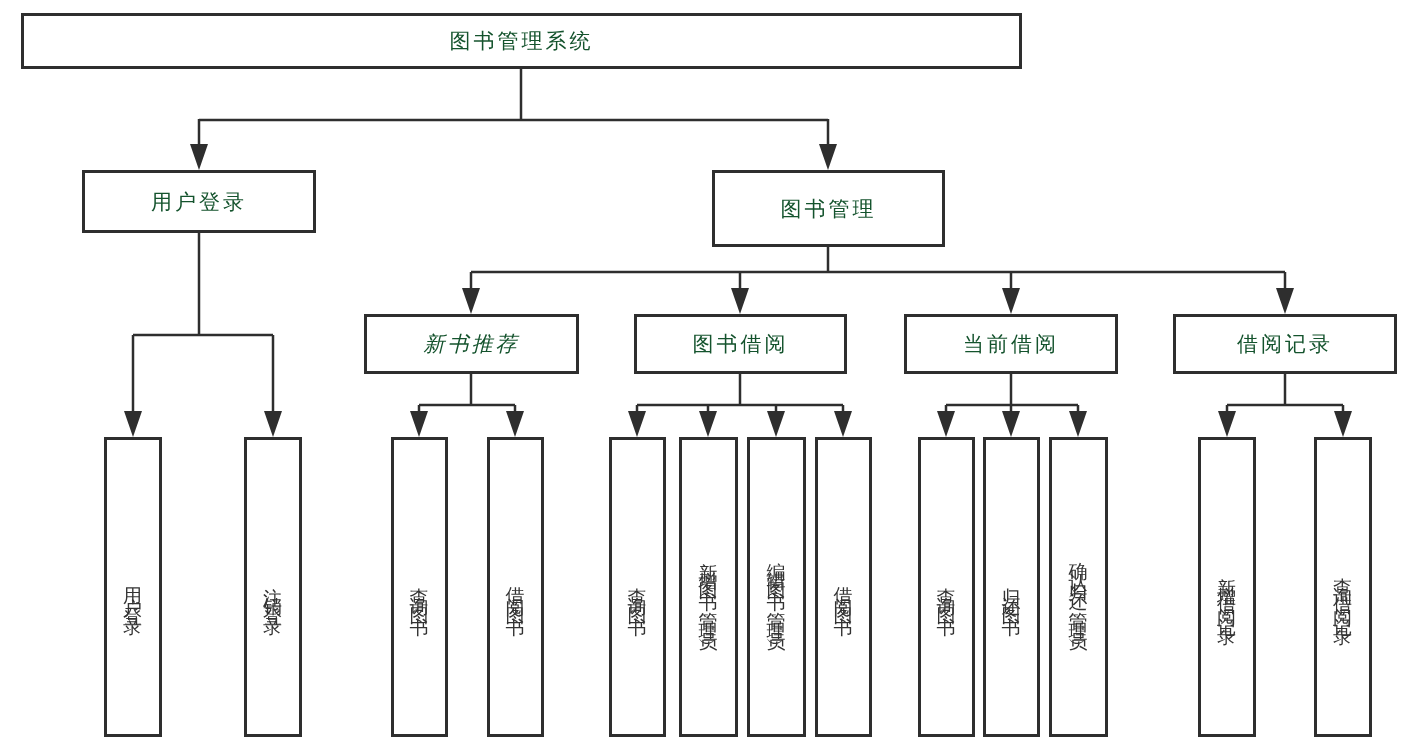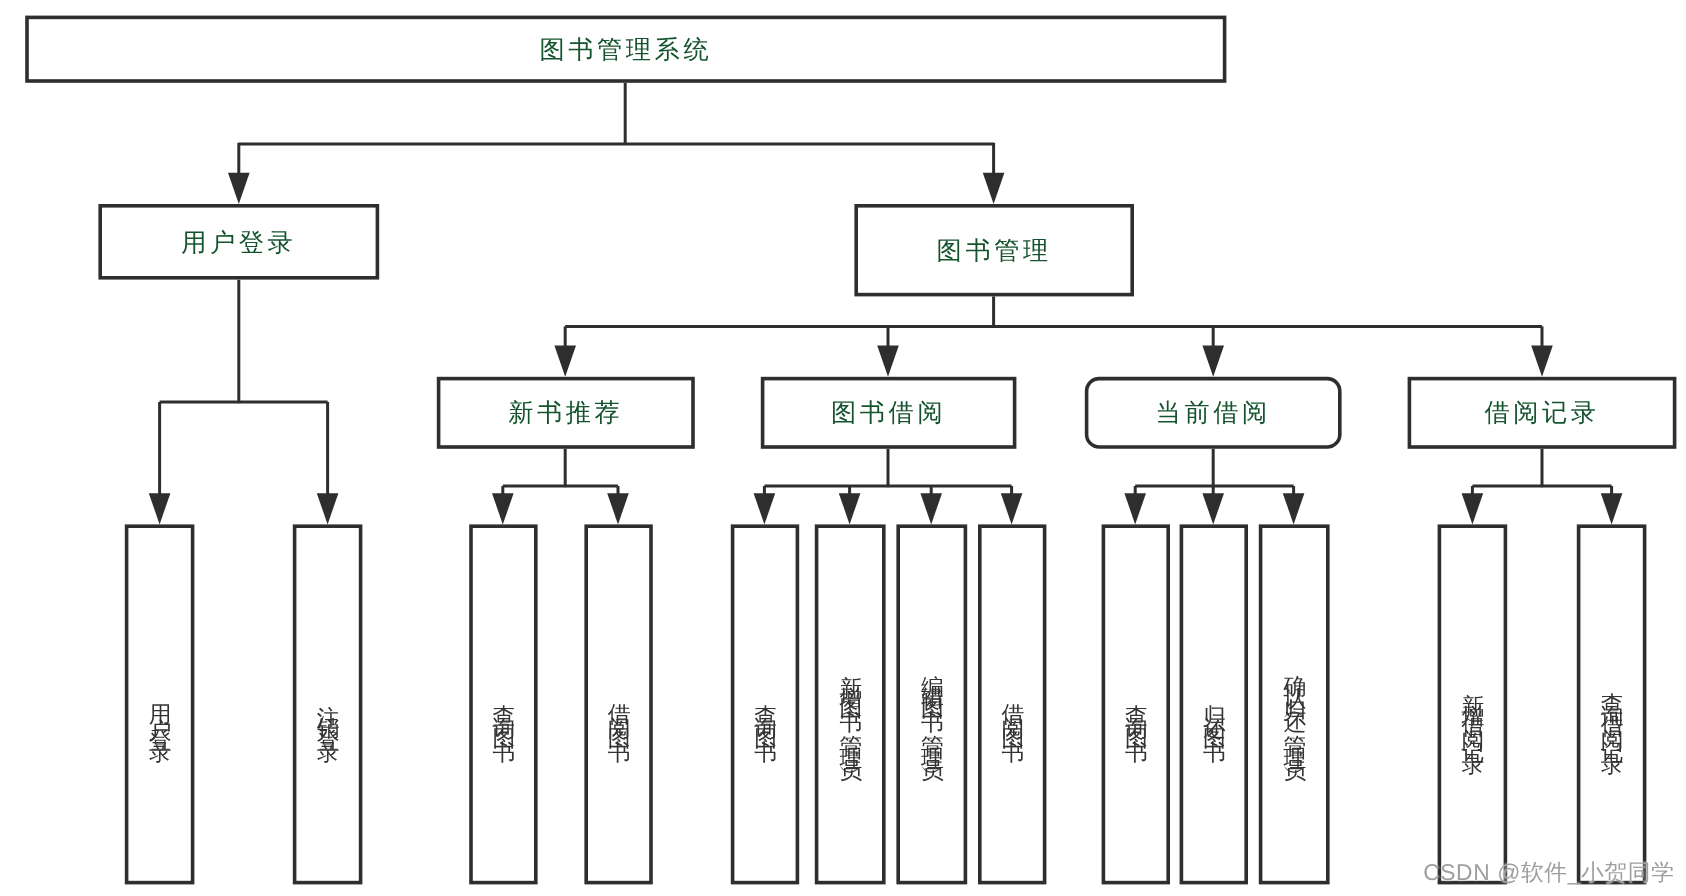--- a/index.html
+++ b/index.html
@@ -104,27 +104,27 @@
     <span>图书管理系统</span>
   </div>
 
   <div class="node" style="left:82px;top:170px;width:234px;height:63px;">
     <span>用户登录</span>
   </div>
   <div class="node" style="left:712px;top:170px;width:233px;height:77px;">
     <span>图书管理</span>
   </div>
 
-  <div class="node" style="left:364px;top:314px;width:215px;height:60px;">
+  <div class="node" style="left:364px;top:314px;width:215px;height:60px;font-style:italic;">
     <span>新书推荐</span>
   </div>
   <div class="node" style="left:634px;top:314px;width:213px;height:60px;">
     <span>图书借阅</span>
   </div>
-  <div class="node" style="left:904px;top:314px;width:214px;height:60px;border-radius:12px;">
+  <div class="node" style="left:904px;top:314px;width:214px;height:60px;">
     <span>当前借阅</span>
   </div>
   <div class="node" style="left:1173px;top:314px;width:224px;height:60px;">
     <span>借阅记录</span>
   </div>
 
   <div class="leaf" style="left:104px;width:58px;">
     <span class="vtext">用户登录</span>
   </div>
   <div class="leaf" style="left:244px;width:58px;">
@@ -161,15 +161,14 @@
     <span class="vtext">确认归还（管理员）</span>
   </div>
 
   <div class="leaf" style="left:1198px;width:58px;">
     <span class="vtext">新增借阅记录</span>
   </div>
   <div class="leaf" style="left:1314px;width:58px;">
     <span class="vtext">查询借阅记录</span>
   </div>
 
-  <div class="watermark">CSDN @软件_小贺同学</div>
 
 </div>
 
 </body></html>

